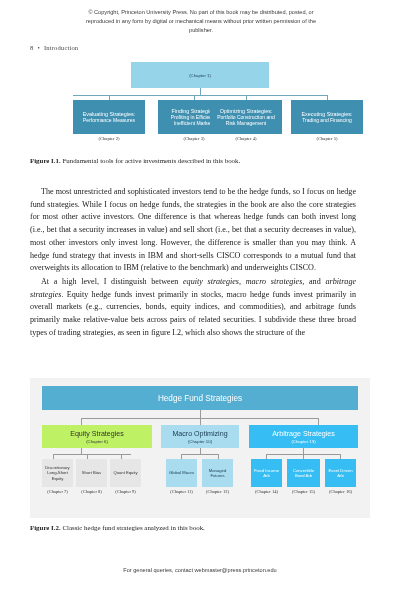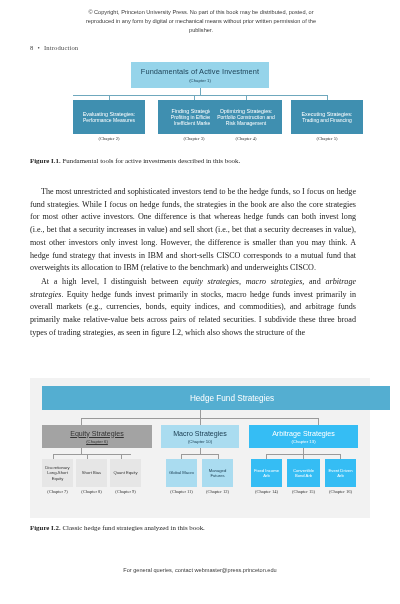--- a/index.html
+++ b/index.html
@@ -185,21 +185,20 @@
     top: 8px;
     width: 316px;
     height: 24px;
     background: #54aed1;
     color: #ffffff;
     font-family: "Liberation Sans", sans-serif;
     font-size: 8.2px;
     display: flex;
     align-items: center;
     justify-content: center;
-    padding-left: 32px;
   }
   .f2-vert-main {
     position: absolute;
     left: 169.5px;
     top: 32px;
     width: 1px;
     height: 8px;
     background: #9a9a9a;
   }
   .f2-horiz {
@@ -229,21 +228,21 @@
     justify-content: center;
     text-align: center;
   }
   .f2-group-box .g1 {
     font-size: 7.1px;
   }
   .f2-group-box .g2 {
     font-size: 4.3px;
     margin-top: 1px;
   }
-  .f2-equity  { background: #a3a3a3; color: #333333; text-decoration: underline; }
+  .f2-equity  { background: #bef264; color: #333333; }
   .f2-macro   { background: #aadcf0; color: #1d4055; }
   .f2-arb     { background: #35bdf4; color: #ffffff; }
 
   .f2-sub-vert {
     position: absolute;
     top: 70px;
     width: 1px;
     height: 6px;
     background: #9a9a9a;
   }
@@ -307,21 +306,20 @@
 
   <div class="copyright">© Copyright, Princeton University Press. No part of this book may be distributed, posted, or reproduced in any form by digital or mechanical means without prior written permission of the publisher.</div>
 
   <div class="running-head">
     <span>8</span><span class="sep">•</span><span>Introduction</span>
   </div>
 
   <div class="fig1">
 
     <div class="f1-top">
-      <div class="t1">Fundamentals of Active Investment</div>
       <div class="t2">(Chapter 1)</div>
     </div>
 
     <div class="f1-vert-main"></div>
     <div class="f1-horiz"></div>
 
     <div class="f1-drop" style="left:79px;"></div>
     <div class="f1-drop" style="left:164px;"></div>
     <div class="f1-drop" style="left:216px;"></div>
     <div class="f1-drop" style="left:297px;"></div>
@@ -387,21 +385,21 @@
     <div class="f2-leaf leaf-equity" style="left:12px; width:31px;">Discretionary Long-Short Equity</div>
     <div class="f2-leaf-chap" style="left:12px; width:31px;">(Chapter 7)</div>
 
     <div class="f2-leaf leaf-equity" style="left:46px; width:31px;">Short Bias</div>
     <div class="f2-leaf-chap" style="left:46px; width:31px;">(Chapter 8)</div>
 
     <div class="f2-leaf leaf-equity" style="left:80px; width:31px;">Quant Equity</div>
     <div class="f2-leaf-chap" style="left:80px; width:31px;">(Chapter 9)</div>
 
     <div class="f2-group-box f2-macro" style="left:131px; width:78px;">
-      <div class="g1">Macro Strategies</div>
+      <div class="g1">Macro Optimizing</div>
       <div class="g2">(Chapter 10)</div>
     </div>
     <div class="f2-sub-vert" style="left:169.5px;"></div>
     <div class="f2-sub-horiz" style="left:151px; width:37px;"></div>
     <div class="f2-sub-drop" style="left:151px;"></div>
     <div class="f2-sub-drop" style="left:188px;"></div>
 
     <div class="f2-leaf leaf-macro" style="left:136px; width:31px;">Global Macro</div>
     <div class="f2-leaf-chap" style="left:136px; width:31px;">(Chapter 11)</div>
 

